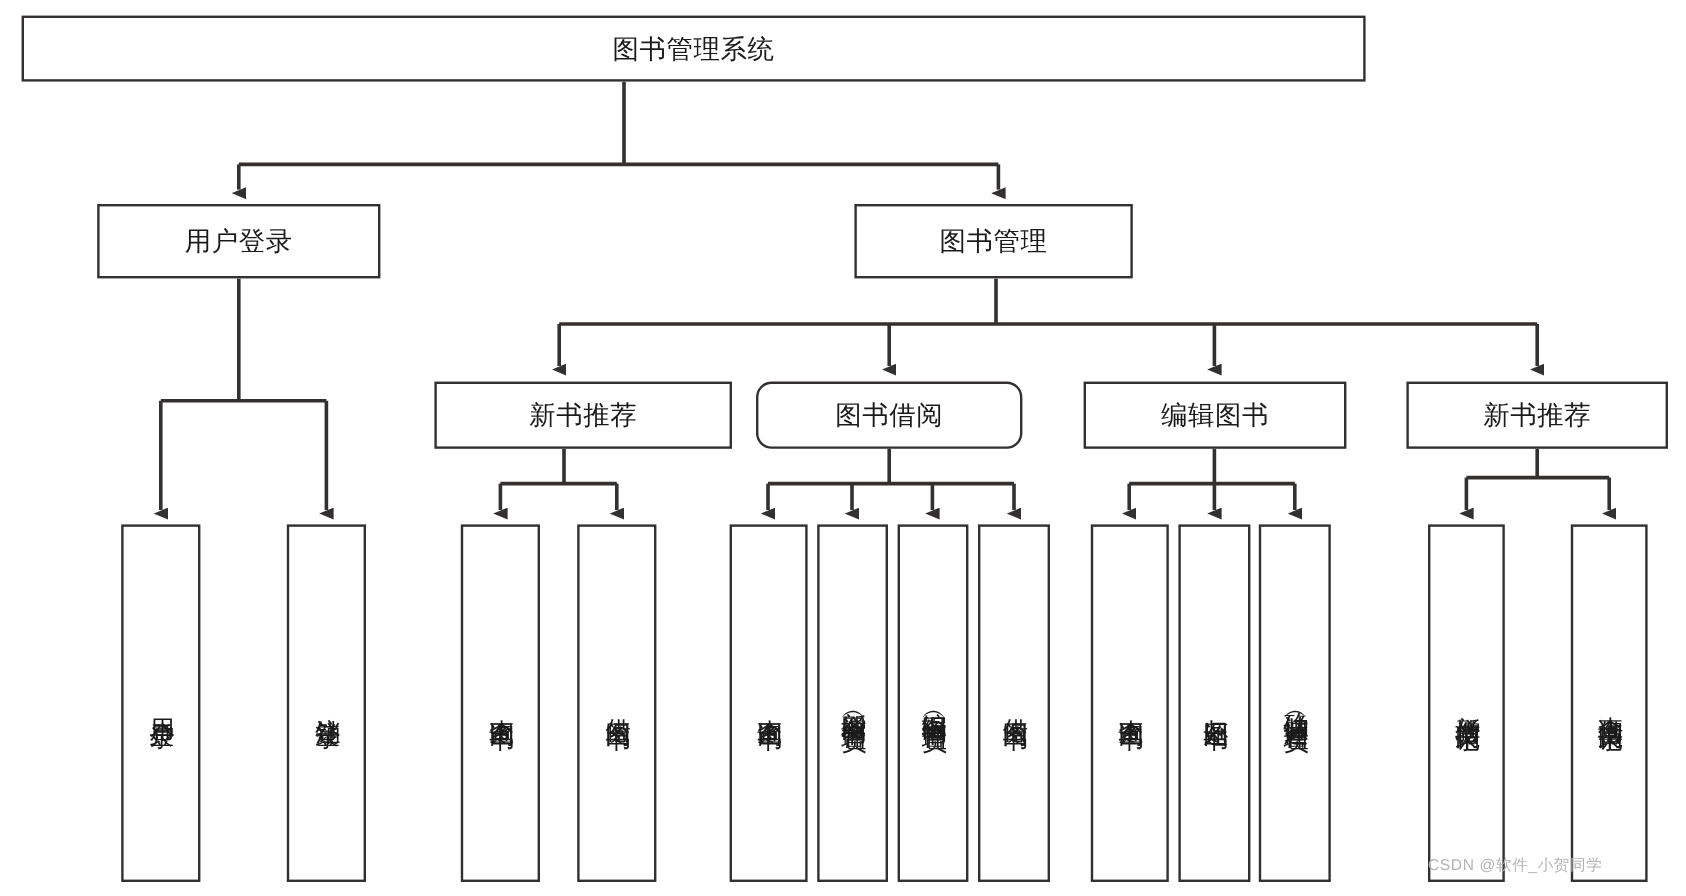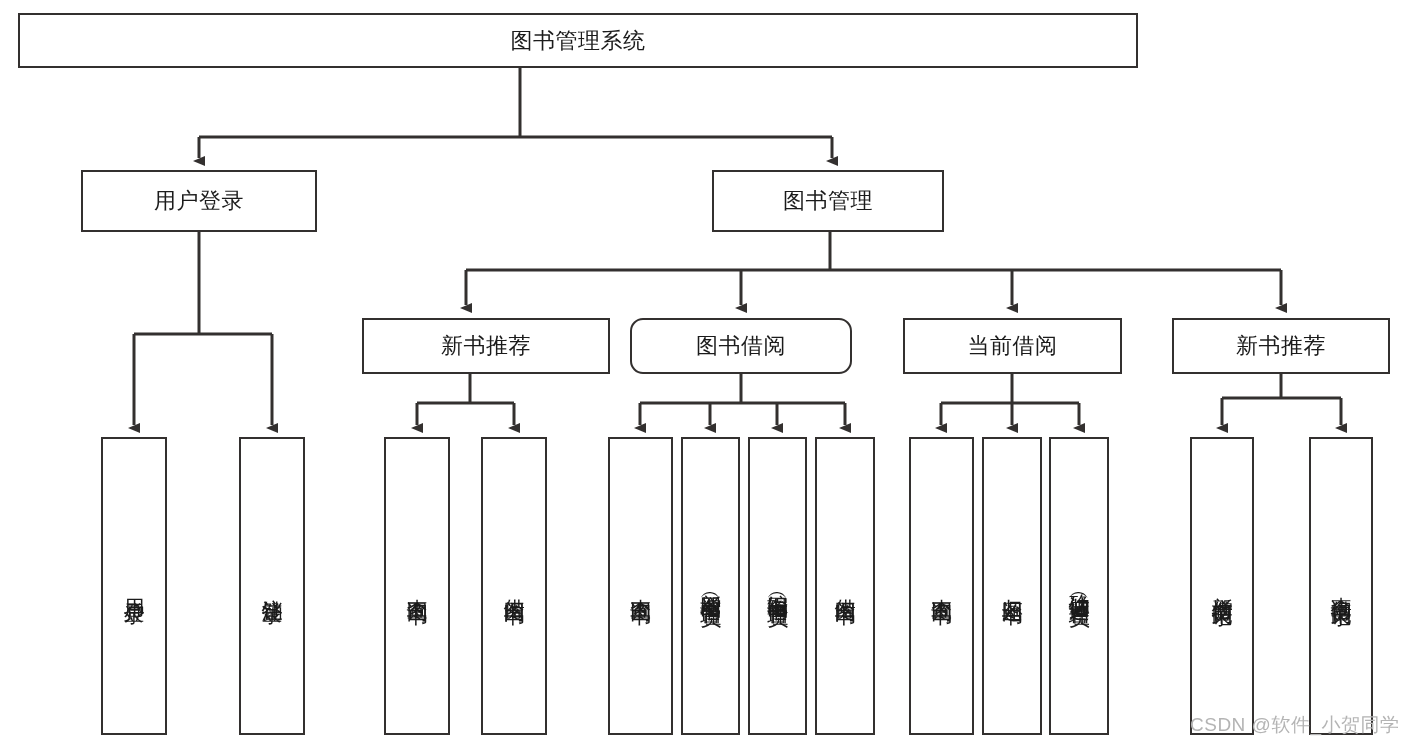--- a/index.html
+++ b/index.html
@@ -47,21 +47,21 @@
     letter-spacing: 2px;
     padding: 6px 0;
   }
   .node.vert .vlabel {
     writing-mode: vertical-rl;
     text-orientation: upright;
     white-space: nowrap;
   }
   .watermark {
     position: absolute;
-    font-size: 19px;
+    font-size: 13px;
     color: #b4b4b4;
     white-space: nowrap;
     letter-spacing: 0.5px;
   }
 </style>
 </head>
 <body>
 
 <div id="canvas">
 
@@ -126,21 +126,21 @@
     <span>图书管理</span>
   </div>
 
   <div class="node horiz" style="left:362px; top:318px; width:248px; height:56px;">
     <span>新书推荐</span>
   </div>
   <div class="node horiz" style="left:630px; top:318px; width:222px; height:56px;border-radius:13px;">
     <span>图书借阅</span>
   </div>
   <div class="node horiz" style="left:903px; top:318px; width:219px; height:56px;">
-    <span>当前借阅</span>
+    <span>编辑图书</span>
   </div>
   <div class="node horiz" style="left:1172px; top:318px; width:218px; height:56px;">
     <span>新书推荐</span>
   </div>
 
   <div class="node vert" style="left:101px; top:437px; width:66px; height:298px;">
     <span class="vlabel">用户登录</span>
   </div>
   <div class="node vert" style="left:239px; top:437px; width:66px; height:298px;">
     <span class="vlabel">注销登录</span>

